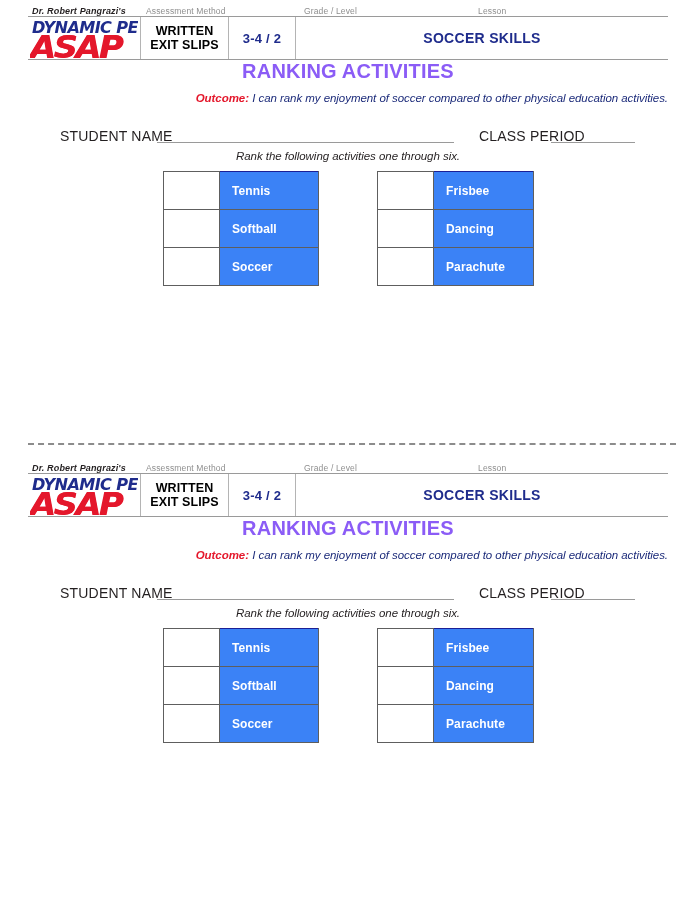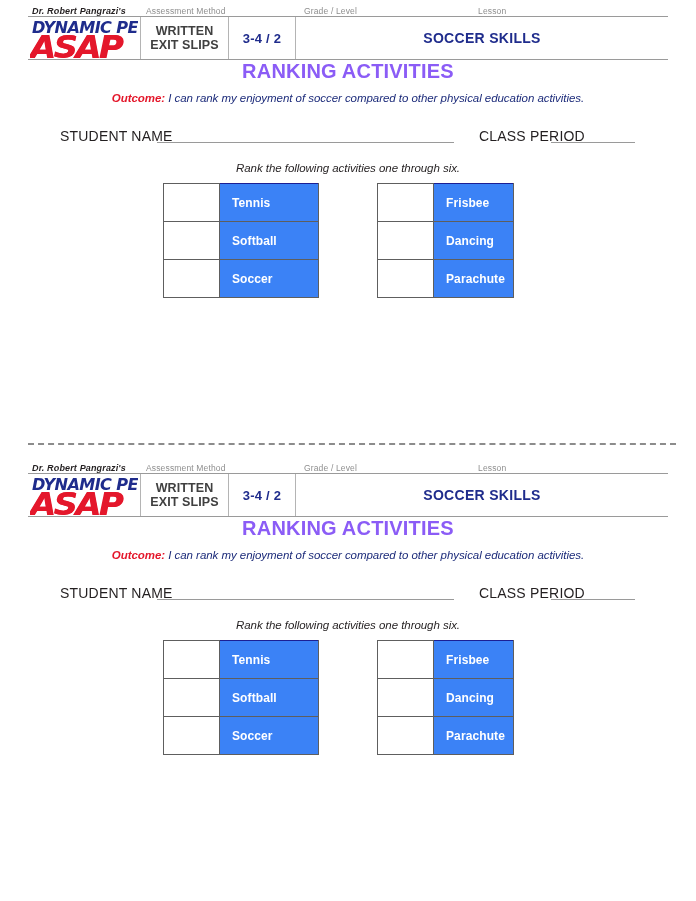--- a/index.html
+++ b/index.html
@@ -144,21 +144,21 @@
     color: #e4172b;
     transform: scaleX(1.12) scaleY(1.06);
     transform-origin: left center;
     white-space: nowrap;
     text-shadow: 0.5px 0 0 #e4172b;
   }
 
   .method-text {
     font-size: 12.5px;
     font-weight: bold;
-    color: #404040;
+    color: #000000;
     line-height: 1.12;
     text-align: center;
     letter-spacing: .1px;
   }
   .grade-text {
     font-size: 13px;
     font-weight: bold;
     color: #1f2c8c;
     letter-spacing: .2px;
   }
@@ -174,21 +174,21 @@
     text-align: center;
     font-size: 20px;
     font-weight: bold;
     color: #8b5cf6;
     letter-spacing: .2px;
   }
 
   
   .outcome {
     margin: 9px 28px 0 28px;
-    text-align: center;
+    text-align: right;
     font-size: 11.5px;
     font-style: italic;
     color: #1c2b7a;
     letter-spacing: -0.05px;
   }
   .outcome-label {
     color: #e4172b;
     font-weight: bold;
     font-style: italic;
   }
@@ -229,21 +229,21 @@
     width: 84px;
     border-bottom: 1px solid #9a9a9a;
   }
 
   
   .instruction {
     text-align: center;
     font-size: 11.5px;
     font-style: italic;
     color: #231f20;
-    margin-top: 16px;
+    margin-top: 4px;
     letter-spacing: -0.05px;
   }
 
   
   .tables {
     position: relative;
     margin-top: 9px;
     height: 118px;
   }
   .rank-table {
@@ -268,21 +268,21 @@
   .cell-name {
     background: #3b82f6;
     color: #ffffff;
     font-size: 12px;
     font-weight: bold;
     padding-left: 12px !important;
     letter-spacing: .1px;
     border-color: #1b1f95 #1b1f95 #2a2ea8 #5e5e5e;
   }
   .table-left .cell-name  { width: 99px; }
-  .table-right .cell-name { width: 80px; }
+  .table-right .cell-name { width: 100px; }
   .rank-table tr:first-child .cell-name { border-top-color: #1b1f95; }
 </style>
 </head>
 <body>
 
 <div class="page">
 
   <div class="slip slip-top">
 
     <div class="masthead">

